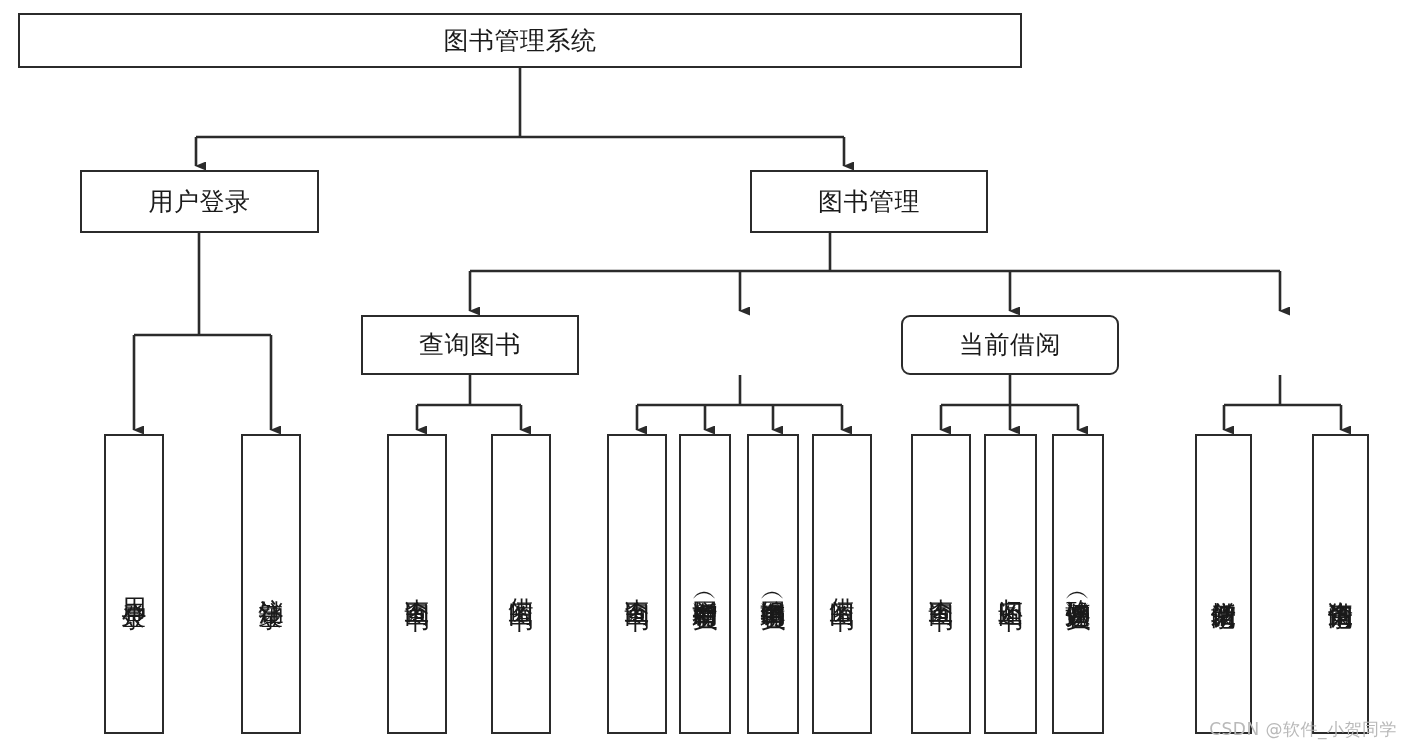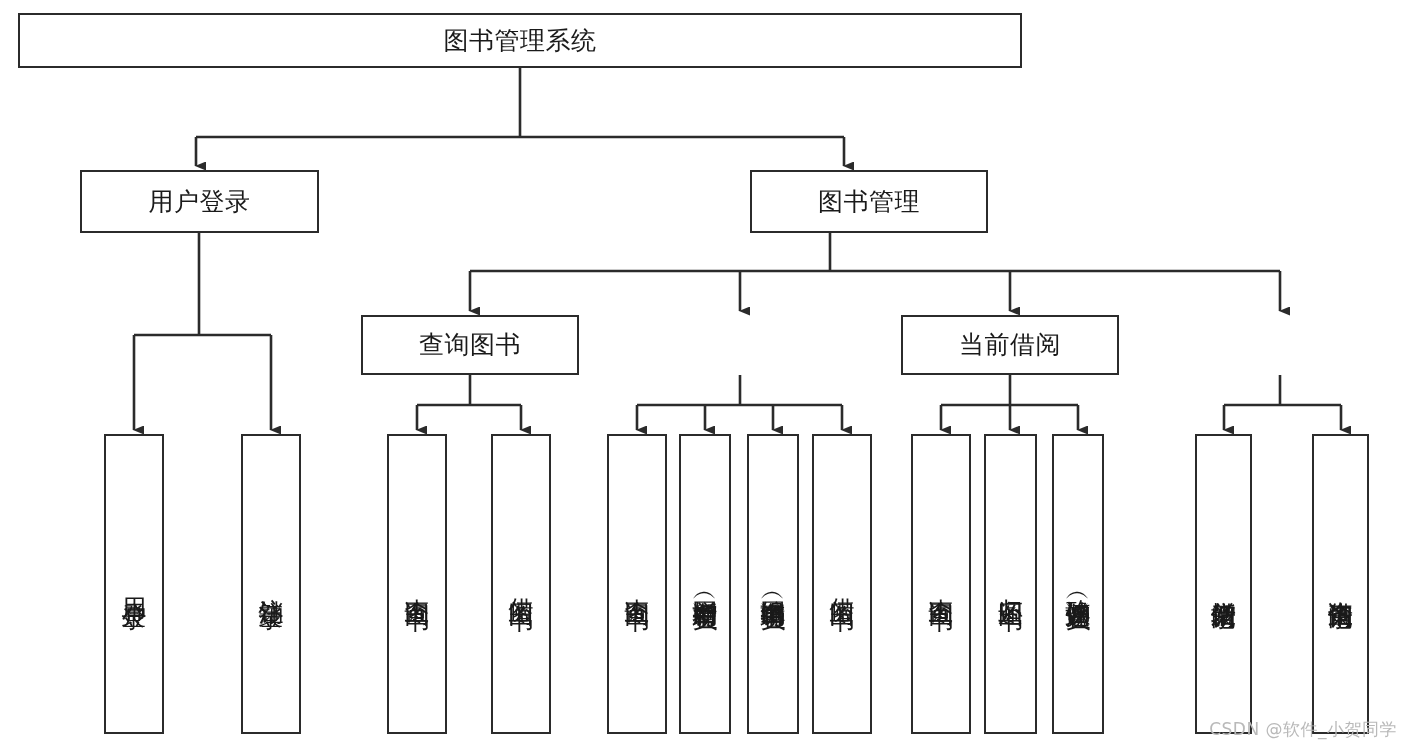--- a/index.html
+++ b/index.html
@@ -141,21 +141,21 @@
   <div class="node horiz" style="left:80px; top:170px; width:239px; height:63px;">
     <span class="label">用户登录</span>
   </div>
   <div class="node horiz" style="left:750px; top:170px; width:238px; height:63px;">
     <span class="label">图书管理</span>
   </div>
 
   <div class="node horiz" style="left:361px; top:315px; width:218px; height:60px;">
     <span class="label">查询图书</span>
   </div>
-  <div class="node horiz" style="left:901px; top:315px; width:218px; height:60px;">
+  <div class="node horiz" style="left:901px; top:315px; width:218px; height:60px;border-radius:9px;">
     <span class="label">当前借阅</span>
   </div>
 
   <div class="node vert" style="left:104px; top:434px; width:60px; height:300px;">
     <span class="label">用户登录</span>
   </div>
   <div class="node vert" style="left:241px; top:434px; width:60px; height:300px;">
     <span class="label">注销登录</span>
   </div>
 

